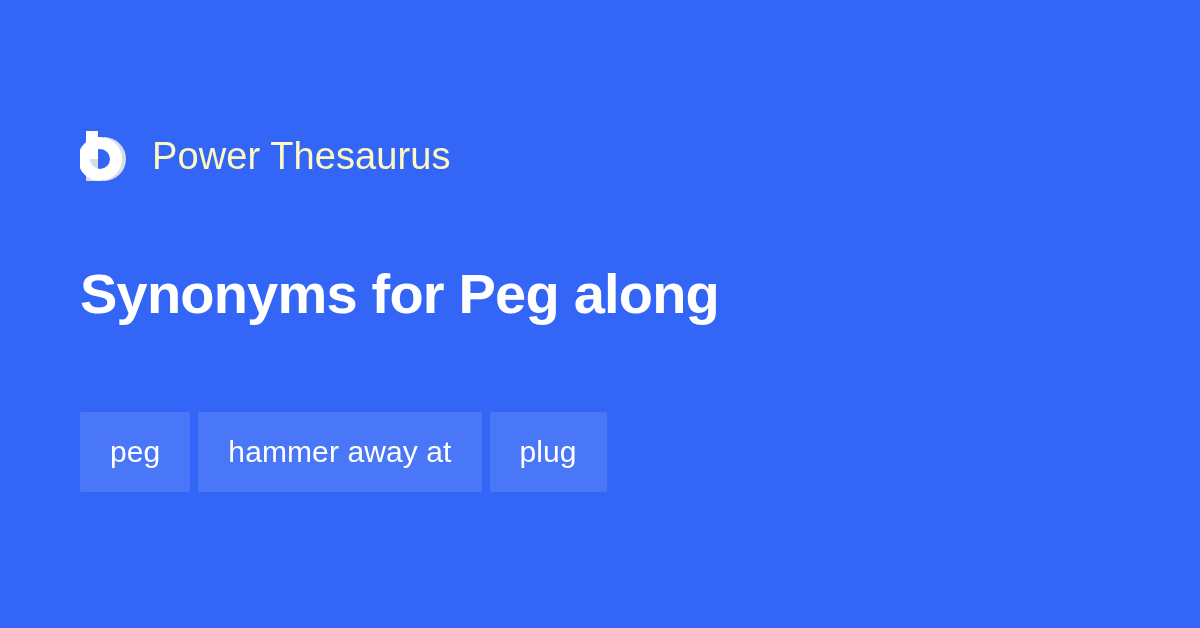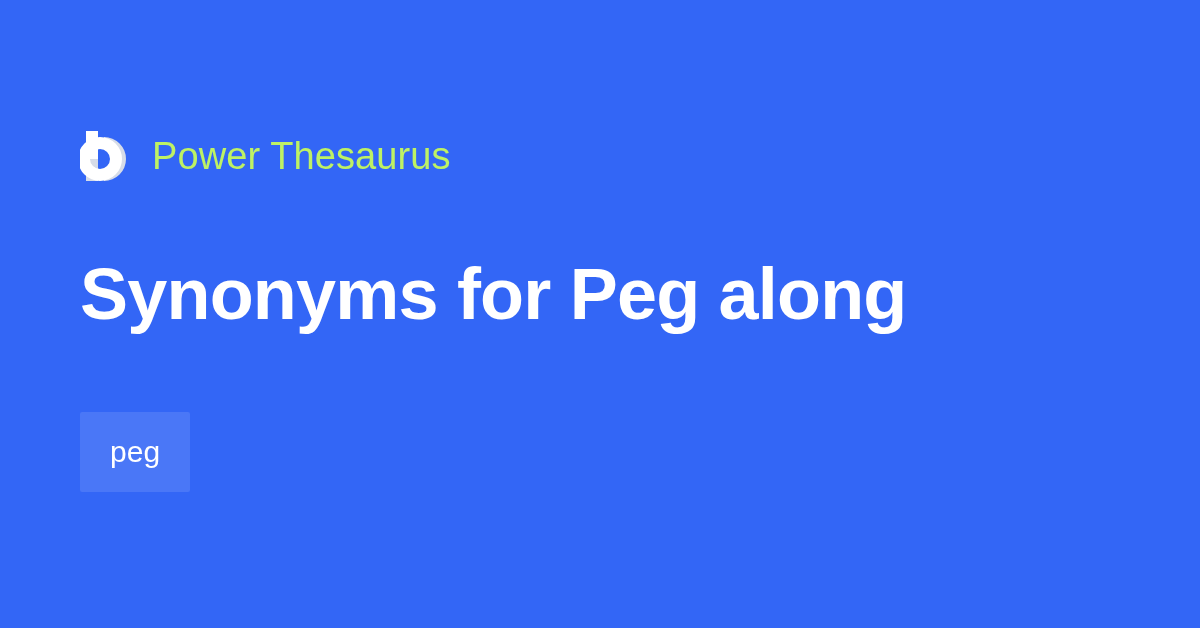--- a/index.html
+++ b/index.html
@@ -40,32 +40,32 @@
     width: 48px;
     height: 50px;
     display: block;
     flex: 0 0 auto;
   }
 
   .brand-name {
     font-size: 38px;
     line-height: 1;
     font-weight: 400;
-    color: #bef264;
+    color: #fef9c3;
     letter-spacing: 0.1px;
     white-space: nowrap;
   }
 
   
   .headline {
     position: absolute;
     left: 80px;
     top: 252px;
     margin: 0;
-    font-size: 72px;
+    font-size: 56px;
     line-height: 84px;
     font-weight: 700;
     color: #ffffff;
     letter-spacing: -0.8px;
     white-space: nowrap;
   }
 
   
   .chip-row {
     position: absolute;
@@ -115,15 +115,17 @@
         <path d="M20 6 A22 22 0 0 1 20 50 A22 22 0 0 1 20 6 Z M20 18 A10 10 0 1 0 20 38 A10 10 0 0 0 20 18 Z" fill="#ffffff" fill-rule="evenodd"></path>
       </svg>
     </span>
     <span class="brand-name">Power Thesaurus</span>
   </div>
 
   <h1 class="headline">Synonyms for Peg along</h1>
 
   <div class="chip-row">
     <span class="chip">peg</span>
+    <span class="chip">hammer away at</span>
+    <span class="chip">plug</span>
   </div>
 
 </div>
 
 </body></html>

